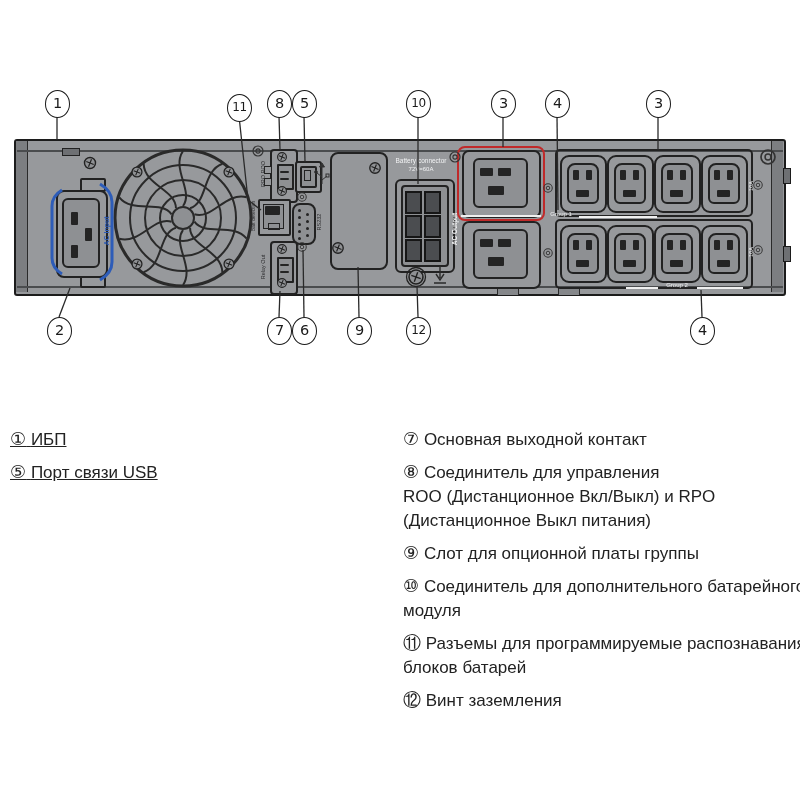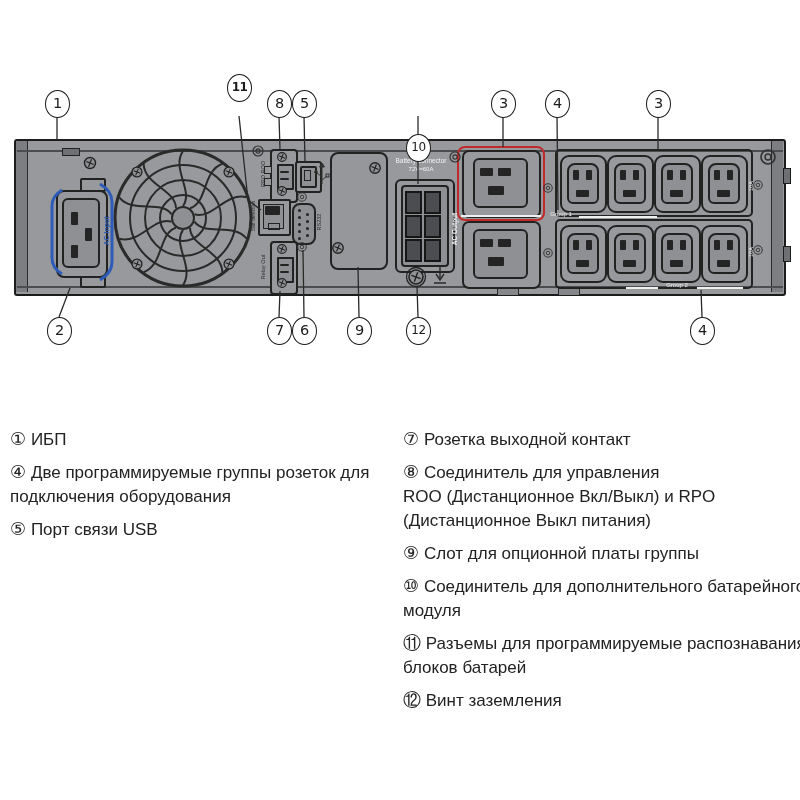--- a/index.html
+++ b/index.html
@@ -47,21 +47,21 @@
   .bc{width:13px;height:19px;background:#4b4d50;border:2px solid #161616;}
 
   
   .co{position:absolute;width:23px;height:26px;border:1.6px solid #1a1a1a;border-radius:50%;
       background:#fff;color:#1a1a1a;font-size:14.5px;line-height:25px;text-align:center;
       font-family:"DejaVu Sans",sans-serif;z-index:9;}
   .co.two{font-size:12px;letter-spacing:-0.5px;}
 
   
   .col{position:absolute;top:427px;width:420px;color:#222;}
-  .colL{left:10px;} .colR{left:403px;}
+  .colL{left:10px;text-decoration:underline;} .colR{left:403px;}
   .li{margin:0 0 8px 0;font-size:17px;line-height:24px;white-space:pre-line;}
   .mk{font-family:"DejaVu Sans",sans-serif;font-size:18px;}
 
   svg.overlay{position:absolute;left:0;top:0;z-index:8;pointer-events:none;}
 </style>
 </head>
 <body>
 
 <div class="abs panel"></div>
 <div class="abs cap capL"></div>
@@ -301,43 +301,41 @@
     <path d="M59,317 70,288"></path>
     <path d="M279,317 280,291"></path>
     <path d="M304,317 303,250"></path>
     <path d="M359,317 358,267"></path>
     <path d="M418,317 417,286"></path>
     <path d="M702,317 701,290"></path>
   </g>
 </svg>
 
 <div class="co" style="left:45px;top:90px;">1</div>
-<div class="co two" style="left:227px;top:74px;font-weight:bold;">11</div>
+<div class="co two" style="left:227px;top:94px;">11</div>
 <div class="co" style="left:267px;top:90px;">8</div>
 <div class="co" style="left:292px;top:90px;">5</div>
-<div class="co two" style="left:406px;top:90px;margin-top:44px;">10</div>
+<div class="co two" style="left:406px;top:90px;">10</div>
 <div class="co" style="left:491px;top:90px;">3</div>
 <div class="co" style="left:545px;top:90px;">4</div>
 <div class="co" style="left:646px;top:90px;">3</div>
 
 <div class="co" style="left:47px;top:317px;">2</div>
 <div class="co" style="left:267px;top:317px;">7</div>
 <div class="co" style="left:292px;top:317px;">6</div>
 <div class="co" style="left:347px;top:317px;">9</div>
 <div class="co two" style="left:406px;top:317px;">12</div>
 <div class="co" style="left:690px;top:317px;">4</div>
 
 <div class="col colL">
   <p class="li"><span class="mk">①</span> <span>ИБП</span></p>
-  <p class="li"><span class="mk">④</span> <span>Две программируемые группы розеток для
-подключения оборудования</span></p>
   <p class="li"><span class="mk">⑤</span> <span>Порт связи USB</span></p>
 </div>
 <div class="col colR">
-  <p class="li"><span class="mk">⑦</span> <span>Розетка выходной контакт</span></p>
+  <p class="li"><span class="mk">⑦</span> <span>Основная выходной контакт</span></p>
   <p class="li"><span class="mk">⑧</span> <span>Соединитель для управления
 ROO (Дистанционное Вкл/Выкл) и RPO
 (Дистанционное Выкл питания)</span></p>
   <p class="li"><span class="mk">⑨</span> <span>Слот для опционной платы группы</span></p>
   <p class="li"><span class="mk">⑩</span> <span>Соединитель для дополнительного батарейного
 модуля</span></p>
   <p class="li"><span class="mk">⑪</span> <span>Разъемы для программируемые распознавания
 блоков батарей</span></p>
   <p class="li"><span class="mk">⑫</span> <span>Винт заземления</span></p>
 </div>

